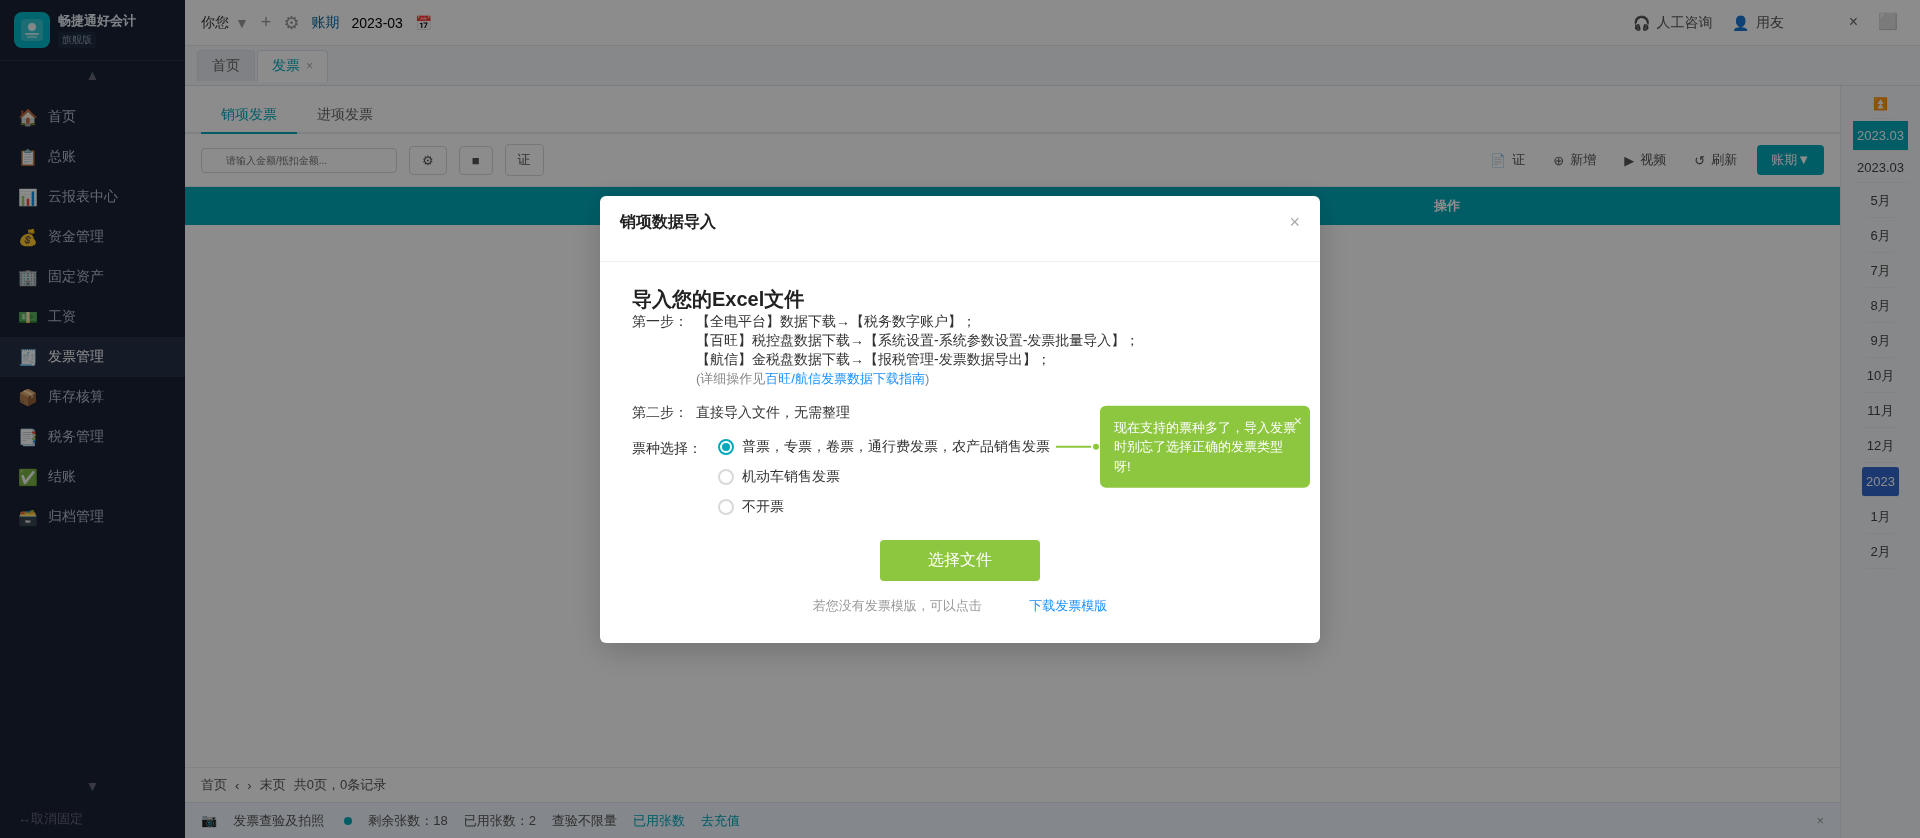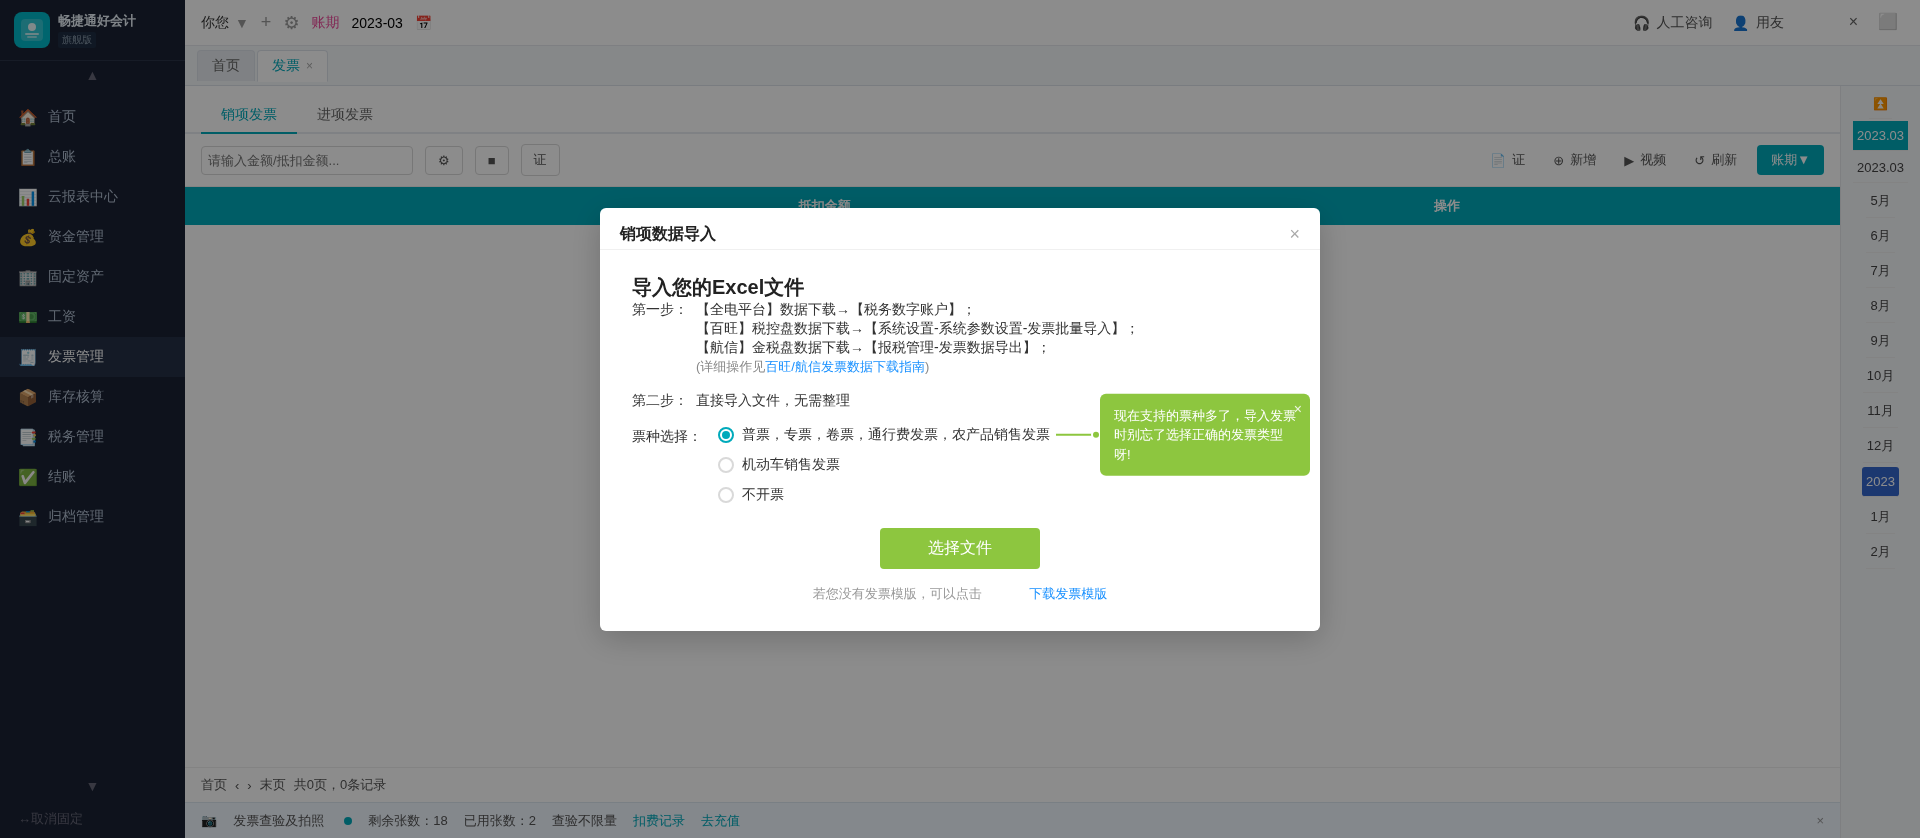--- a/index.html
+++ b/index.html
@@ -23,21 +23,21 @@
 
     
     .main-area { flex: 1; display: flex; flex-direction: column; background: #eef1f5; }
 
     
     .topbar { height: 46px; background: #fff; display: flex; align-items: center; padding: 0 16px; border-bottom: 1px solid #e5e8ed; gap: 12px; }
     .topbar-company { display: flex; align-items: center; gap: 6px; color: #333; font-size: 14px; cursor: pointer; }
     .topbar-company-arrow { color: #999; }
     .topbar-add { color: #999; font-size: 18px; cursor: pointer; }
     .topbar-settings { color: #999; font-size: 18px; cursor: pointer; }
-    .topbar-period-label { color: #ec4899; }
+    .topbar-period-label { color: #0369a1; }
     .topbar-period-cal { color: #1ab; cursor: pointer; }
     .topbar-right { margin-left: auto; display: flex; align-items: center; gap: 20px; }
     .topbar-consult { display: flex; align-items: center; gap: 6px; color: #555; cursor: pointer; font-size: 14px; }
     .topbar-user { display: flex; align-items: center; gap: 6px; color: #555; cursor: pointer; font-size: 14px; }
 
     
     .tabbar { height: 40px; background: #f5f7fa; display: flex; align-items: center; padding: 0 12px; border-bottom: 1px solid #dde2ea; gap: 2px; }
     .tab { display: flex; align-items: center; padding: 6px 14px; border-radius: 4px 4px 0 0; cursor: pointer; font-size: 14px; color: #666; background: #e8ecf0; border: 1px solid #dde2ea; border-bottom: none; }
     .tab.active { background: #fff; color: #00aabb; border-bottom: 1px solid #fff; }
     .tab-close { margin-left: 6px; color: #aaa; font-size: 12px; }
@@ -48,21 +48,21 @@
     
     .page-content { flex: 1; background: #fff; display: flex; flex-direction: column; overflow: hidden; }
 
     
     .subtabs { display: flex; padding: 12px 16px 0; gap: 0; border-bottom: 2px solid #e8ecf0; }
     .subtab { padding: 8px 20px; cursor: pointer; font-size: 14px; color: #666; border-bottom: 2px solid transparent; margin-bottom: -2px; }
     .subtab.active { color: #00aabb; border-bottom: 2px solid #00aabb; font-weight: 500; }
 
     
     .page-toolbar { display: flex; align-items: center; padding: 10px 16px; gap: 12px; border-bottom: 1px solid #eee; }
-    .toolbar-search { border: 1px solid #d9d9d9; border-radius: 4px; padding: 6px 6px; font-size: 13px; color: #999; width: 212px; outline: none; }
+    .toolbar-search { border: 1px solid #d9d9d9; border-radius: 4px; padding: 6px 24px; font-size: 10px; color: #999; width: 196px; outline: none; }
     .toolbar-icon-btn { display: flex; align-items: center; gap: 4px; padding: 6px 12px; border: 1px solid #d9d9d9; border-radius: 4px; cursor: pointer; font-size: 13px; color: #555; background: #fff; }
     .toolbar-spacer { flex: 1; }
     .toolbar-action { display: flex; align-items: center; gap: 6px; color: #555; font-size: 13px; cursor: pointer; padding: 4px 8px; }
     .toolbar-action-teal { background: #00aabb; color: #fff; border-radius: 4px; padding: 6px 14px; font-size: 13px; cursor: pointer; }
 
     
     .table-area { flex: 1; overflow: auto; padding: 0; }
     .data-table { width: 100%; border-collapse: collapse; font-size: 13px; }
     .data-table th { background: #00aabb; color: #fff; padding: 10px 12px; text-align: left; white-space: nowrap; }
 
@@ -72,21 +72,21 @@
     .bottom-bar-badge { width: 8px; height: 8px; background: #00aabb; border-radius: 50%; display: inline-block; margin-left: 4px; }
     .bottom-bar-link { color: #00aabb; cursor: pointer; text-decoration: none; }
     .bottom-bar-close { margin-left: auto; color: #999; cursor: pointer; }
 
     
     .pagination { display: flex; align-items: center; gap: 8px; padding: 8px 16px; font-size: 13px; color: #555; border-top: 1px solid #eee; }
 
     
     .modal-overlay { position: fixed; top: 0; left: 0; width: 100%; height: 100%; background: rgba(0,0,0,0.45); display: flex; align-items: center; justify-content: center; z-index: 1000; }
     .modal { background: #fff; border-radius: 6px; width: 720px; max-width: 95vw; box-shadow: 0 8px 32px rgba(0,0,0,0.2); overflow: visible; position: relative; }
-    .modal-header { display: flex; align-items: center; justify-content: space-between; padding: 16px 20px 4px; border-bottom: 1px solid #f0f0f0; }
+    .modal-header { display: flex; align-items: center; justify-content: space-between; padding: 16px 20px 28px; border-bottom: 1px solid #f0f0f0; }
     .modal-title { font-size: 16px; font-weight: 600; color: #222; }
     .modal-close { cursor: pointer; color: #aaa; font-size: 18px; line-height: 1; }
     .modal-body { padding: 24px 32px 28px; }
     .modal-import-title { text-align: left; font-size: 20px; font-weight: 600; color: #222; }
     .modal-step { margin-bottom: 16px; }
     .radio-group { display: flex; flex-direction: column; gap: 12px; padding-left: 8px; }
     .radio-item { display: flex; align-items: center; gap: 8px; font-size: 14px; color: #333; cursor: pointer; }
     .radio-circle { width: 16px; height: 16px; border-radius: 50%; border: 2px solid #d9d9d9; display: flex; align-items: center; justify-content: center; flex-shrink: 0; }
     .radio-circle.checked { border-color: #00aabb; }
     .radio-dot { width: 8px; height: 8px; border-radius: 50%; background: #00aabb; }
@@ -281,21 +281,21 @@
           <span>共0页，0条记录</span>
         </div>
 
         <div class="bottom-bar">
           <span class="bottom-bar-icon">📷</span>
           <span>发票查验及拍照</span>
           <span class="bottom-bar-badge"></span>
           <span>剩余张数：18</span>
           <span>已用张数：2</span>
           <span>查验不限量</span>
-          <a class="bottom-bar-link">扣费记录</a>
+          <a class="bottom-bar-link">已用张数</a>
           <a class="bottom-bar-link">去充值</a>
           <span class="bottom-bar-close">×</span>
         </div>
       </div>
 
       <div class="right-panel">
         <div style="display:flex;flex-direction:column;align-items:center;padding:4px 0;gap:2px;">
           <div class="right-panel-item" style="display:flex;flex-direction:column;align-items:center;color:#00aabb;font-size:12px;">
             <span>⏫</span>
           </div>

